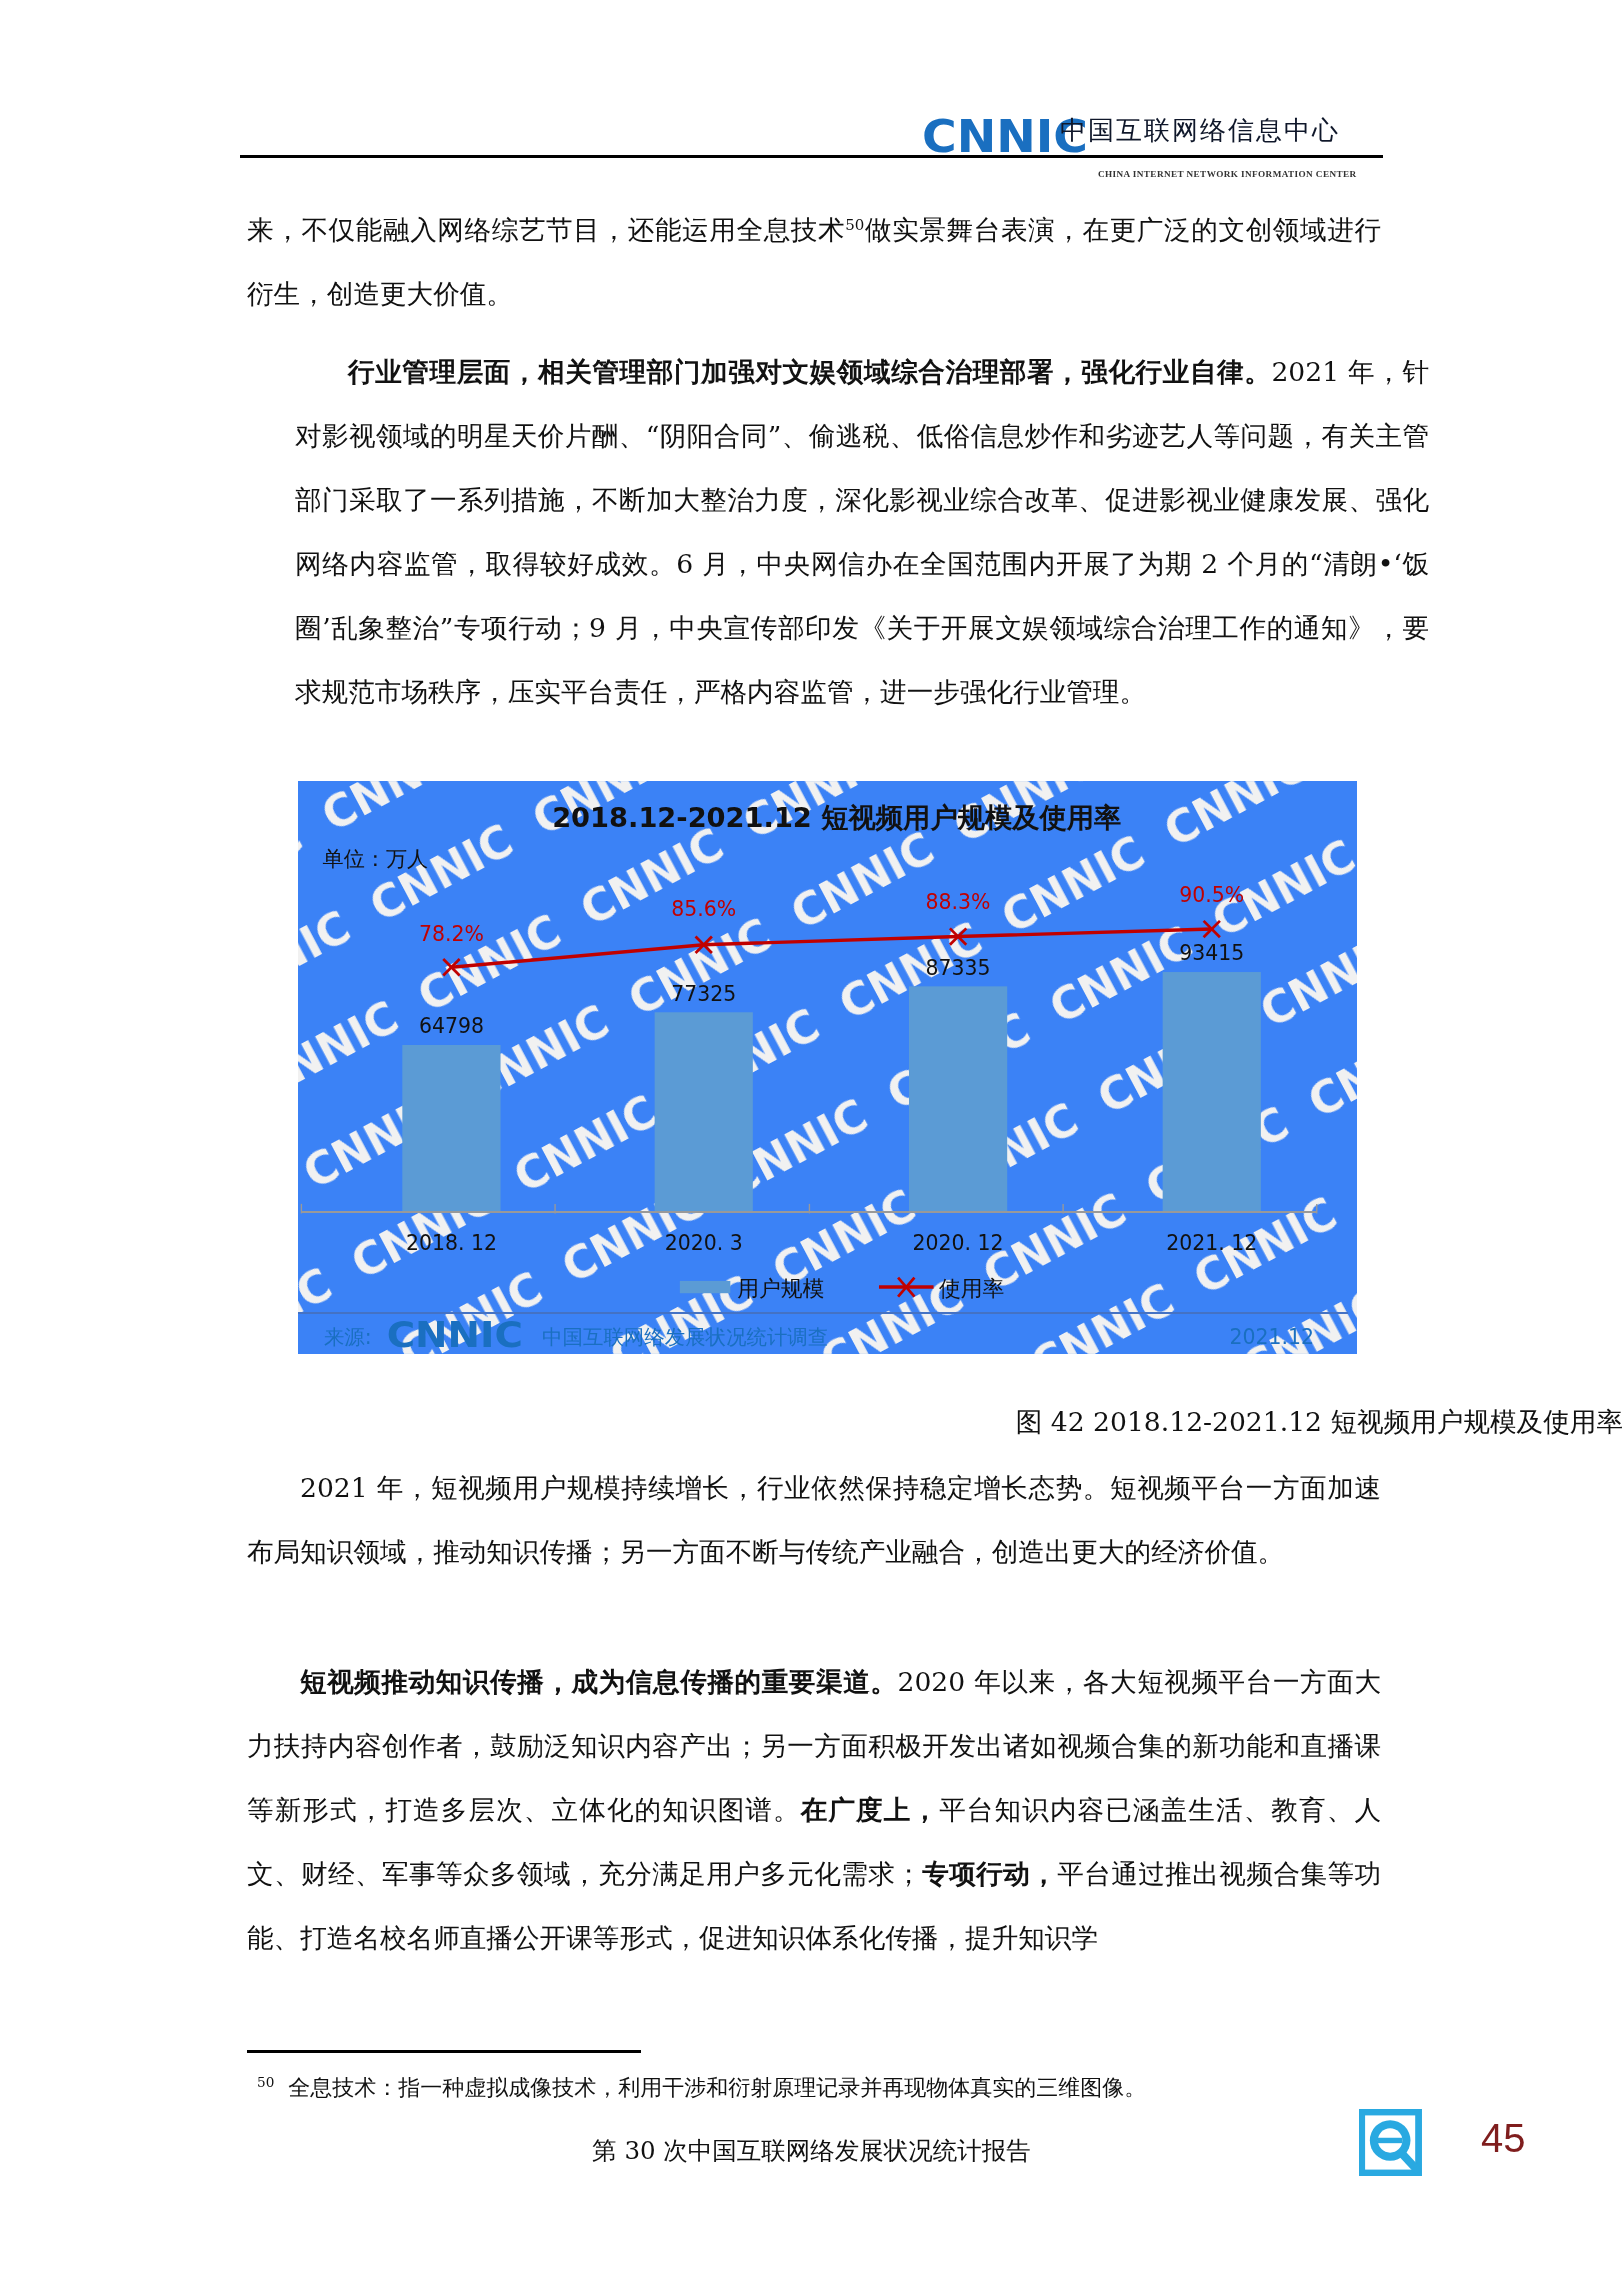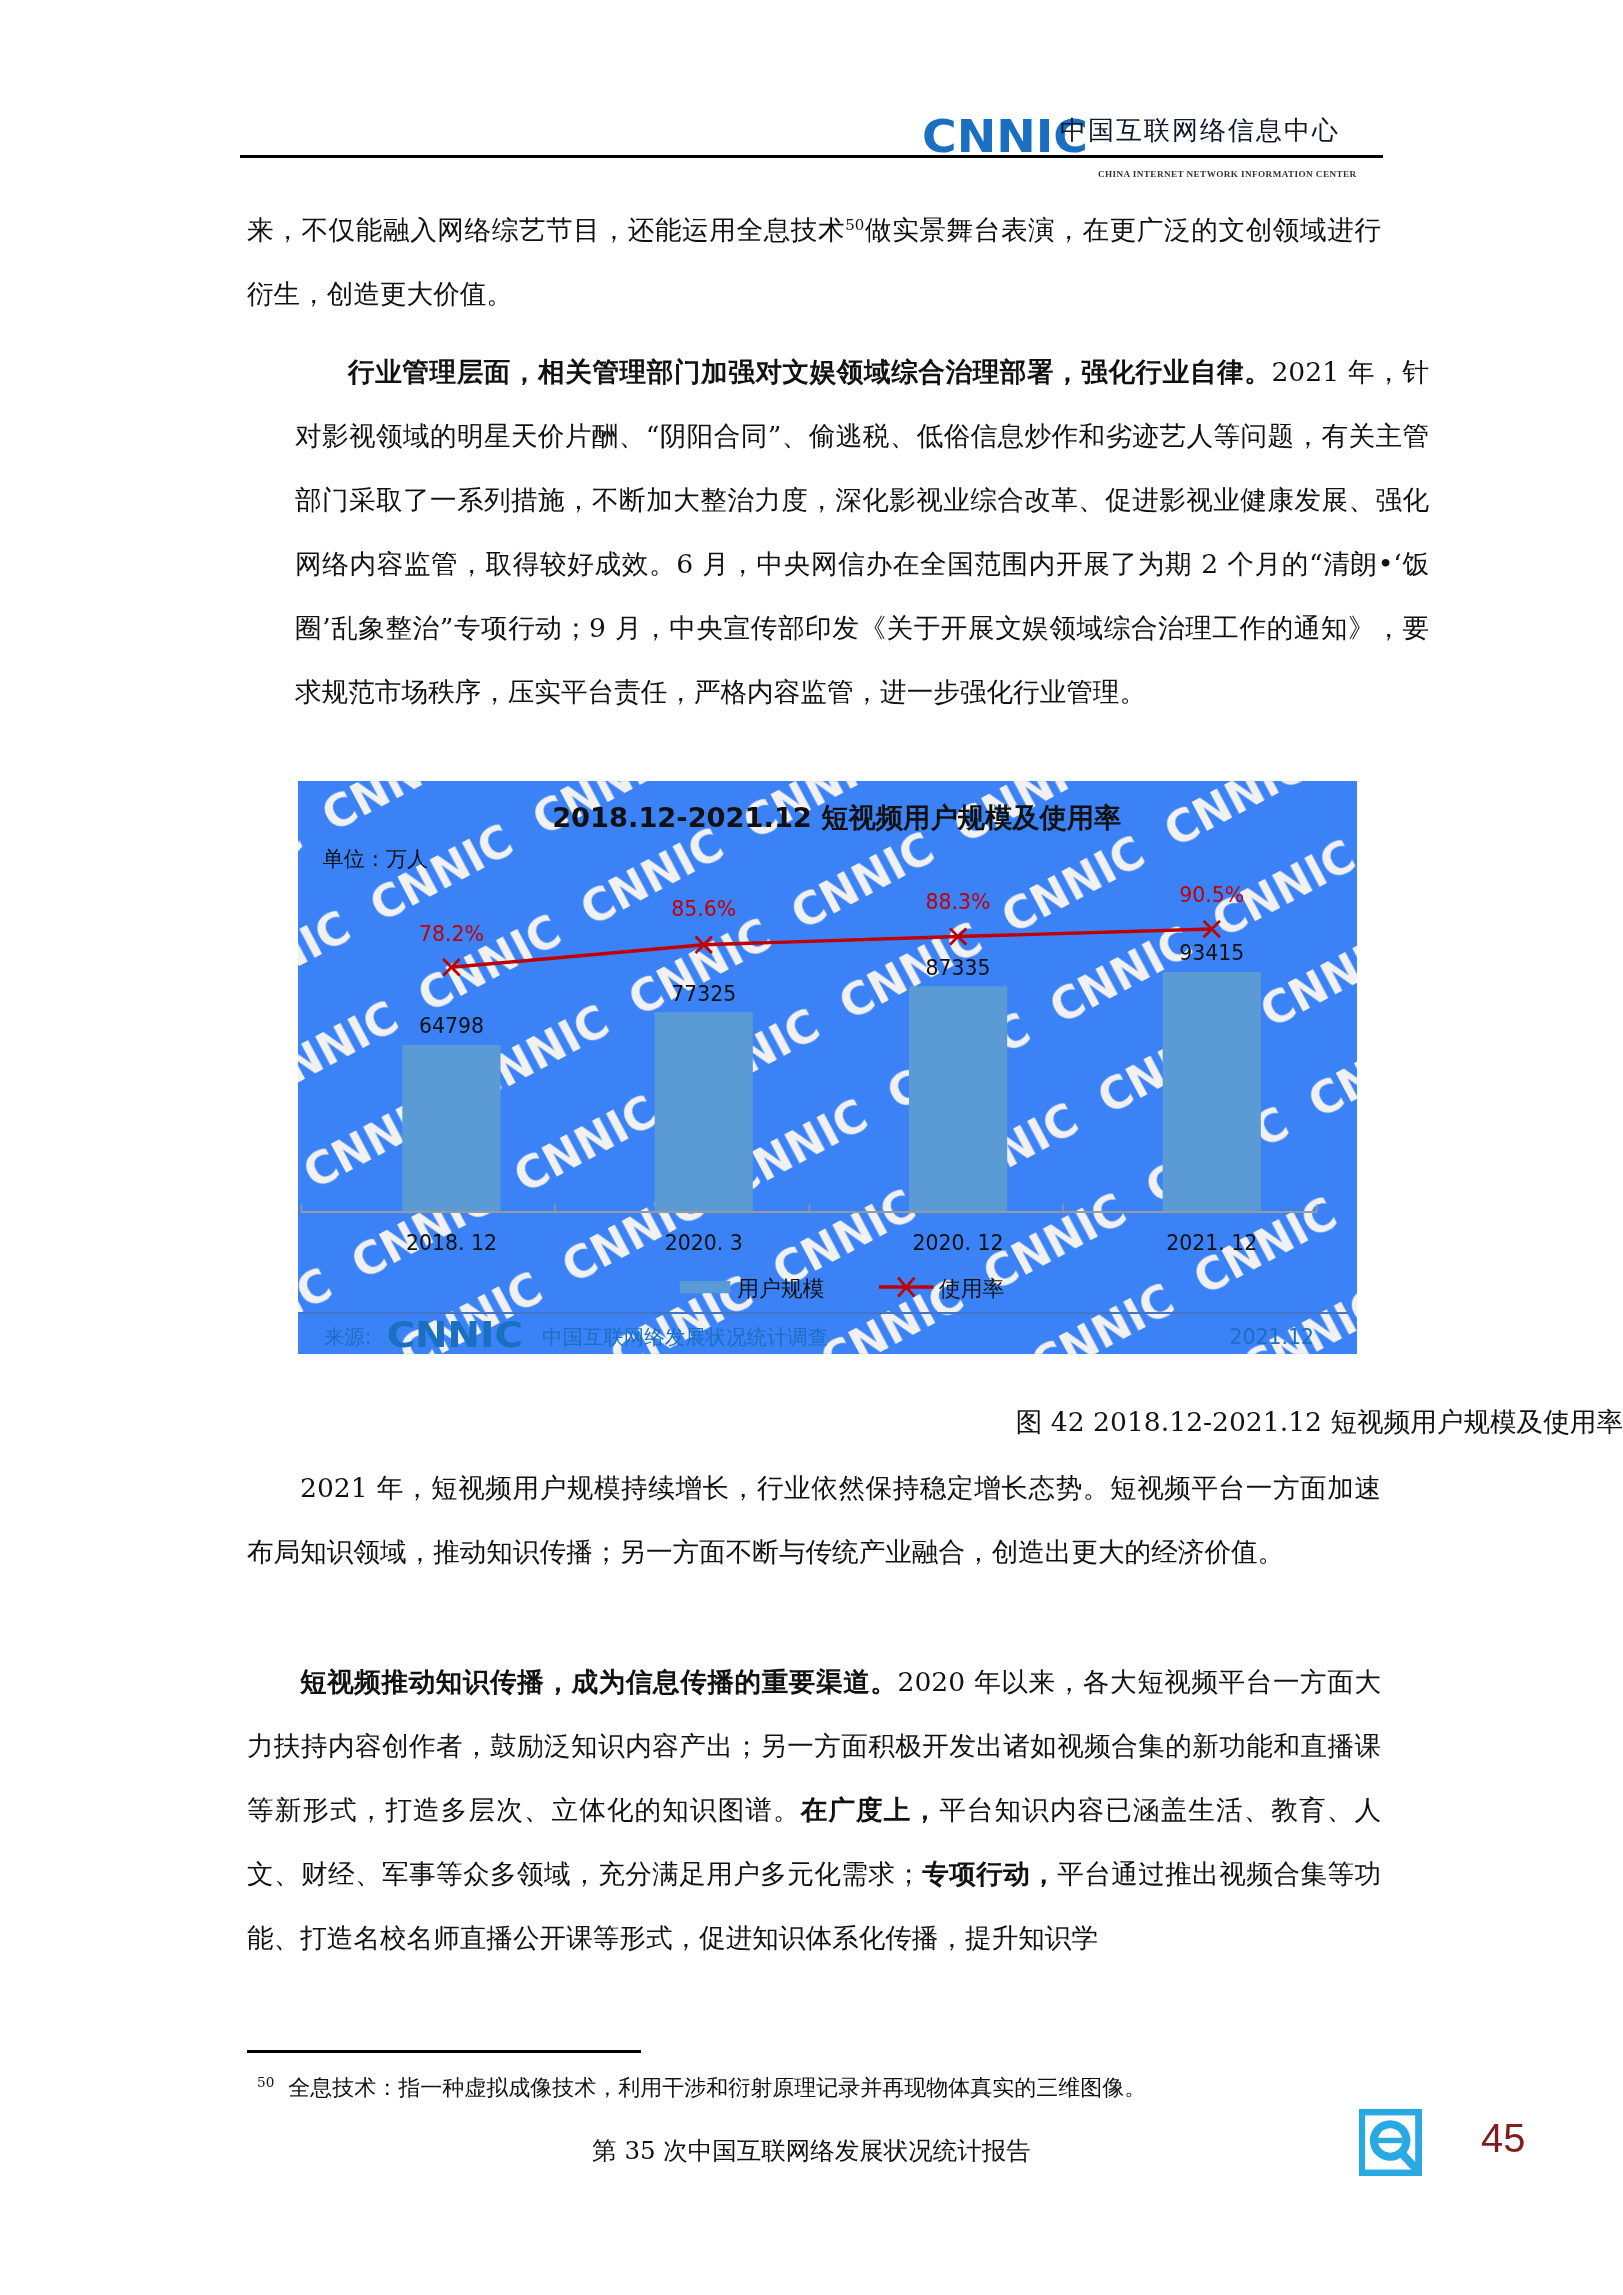--- a/index.html
+++ b/index.html
@@ -129,21 +129,21 @@
 
 <div class="abs para indent" style="top:1650px;">
   <span class="b">短视频推动知识传播，成为信息传播的重要渠道。</span><span>2020 年以来，各大短视频平台一方面大力扶持内容创作者，鼓励泛知识内容产出；另一方面积极开发出诸如视频合集的新功能和直播课等新形式，打造多层次、立体化的知识图谱。</span><span class="b">在广度上，</span><span>平台知识内容已涵盖生活、教育、人文、财经、军事等众多领域，充分满足用户多元化需求；</span><span class="b">专项行动，</span><span>平台通过推出视频合集等功能、打造名校名师直播公开课等形式，促进知识体系化传播，提升知识学</span>
 </div>
 
 <div class="abs fn-rule"></div>
 <div class="abs fn">
   <sup>50</sup>&nbsp;&nbsp;<span>全息技术：指一种虚拟成像技术，利用干涉和衍射原理记录并再现物体真实的三维图像。</span>
 </div>
 
-<div class="abs footer">第 35 次中国互联网络发展状况统计报告</div>
+<div class="abs footer">第 30 次中国互联网络发展状况统计报告</div>
 <div class="abs pg-icon">
   <svg width="65" height="67" viewBox="0 0 96 98">
     <rect x="4" y="4" width="84" height="90" fill="none" stroke="#29a9e1" stroke-width="10"></rect>
     <circle cx="46" cy="46" r="30" fill="#29a9e1"></circle>
     <circle cx="46" cy="46" r="18" fill="#ffffff"></circle>
     <rect x="28" y="42" width="36" height="8" fill="#29a9e1"></rect>
     <line x1="64" y1="66" x2="88" y2="92" stroke="#29a9e1" stroke-width="12"></line>
   </svg>
 </div>
 <div class="abs pgnum">45</div>

